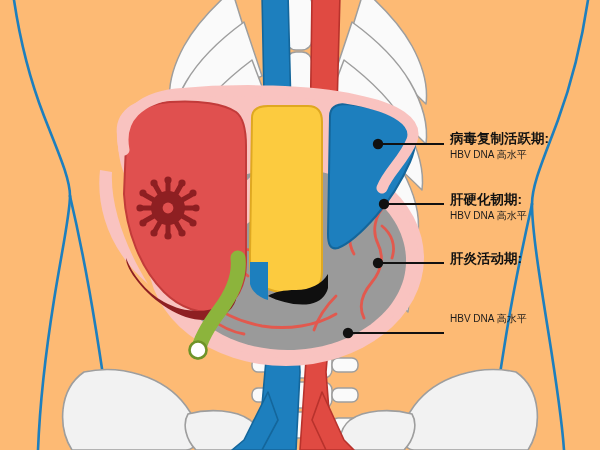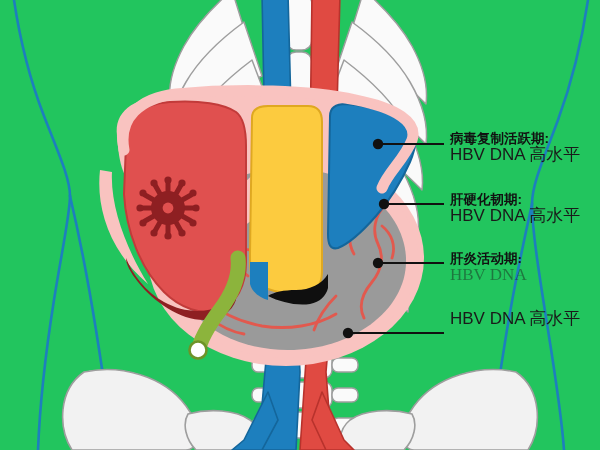--- a/index.html
+++ b/index.html
@@ -10,21 +10,21 @@
   body {
     width: 600px;
     height: 450px;
     font-family: "Liberation Sans", sans-serif;
     overflow: hidden;
   }
   #figure {
     position: relative;
     width: 600px;
     height: 450px;
-    background: #22c55e;
+    background: #fdba74;
   }
   #figure svg.layer {
     position: absolute;
     top: 0;
     left: 0;
     width: 600px;
     height: 450px;
   }
   .callouts {
     position: absolute;
@@ -38,21 +38,21 @@
     white-space: nowrap;
   }
   .callout .title {
     font-size: 13.5px;
     font-weight: bold;
     color: #111111;
     line-height: 16px;
     letter-spacing: 0px;
   }
   .callout .sub {
-    font-size: 17px;
+    font-size: 10px;
     font-weight: normal;
     color: #1a1a1a;
     line-height: 15px;
   }
   .callout.faded .sub {
     opacity: 0.45;
   }
 </style>
 </head>
 <body>
@@ -274,23 +274,22 @@
     <div class="callout" style="left:450px; top:131px;">
       <div class="title">病毒复制活跃期:</div>
       <div class="sub">HBV DNA 高水平</div>
     </div>
 
     <div class="callout" style="left:450px; top:192px;">
       <div class="title">肝硬化韧期:</div>
       <div class="sub">HBV DNA 高水平</div>
     </div>
 
-    <div class="callout faded" style="left:450px; top:251px;font-family:Liberation Serif, serif;">
+    <div class="callout faded" style="left:450px; top:251px;">
       <div class="title">肝炎活动期:</div>
-      <div class="sub">HBV DNA</div>
     </div>
 
     <div class="callout" style="left:450px; top:311px;">
       <div class="sub">HBV DNA 高水平</div>
     </div>
 
   </div>
 </div>
 
 </body></html>

